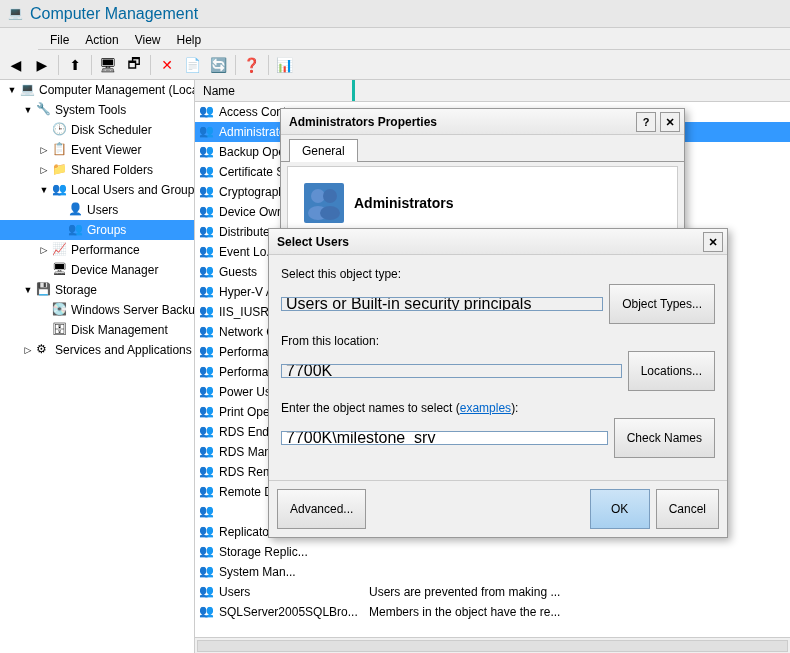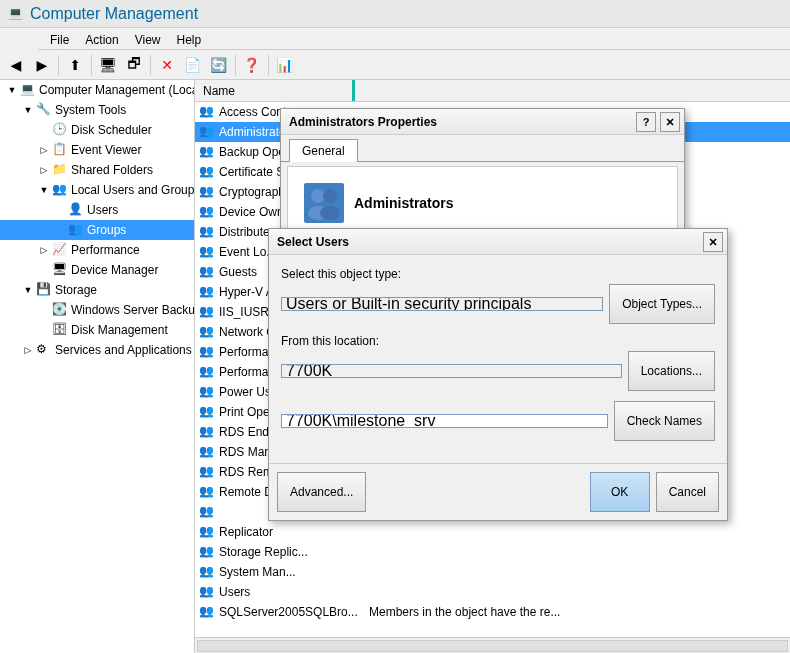--- a/index.html
+++ b/index.html
@@ -332,20 +332,21 @@
         <span class="list-item-desc"></span>
       </div>
       <div class="list-item">
         <span class="list-item-icon">👥</span>
         <span class="list-item-name">System Man...</span>
         <span class="list-item-desc"></span>
       </div>
       <div class="list-item">
         <span class="list-item-icon">👥</span>
         <span class="list-item-name">Users</span>
+        <span class="list-item-desc">Users are prevented from making ...</span>
       </div>
       <div class="list-item">
         <span class="list-item-icon">👥</span>
         <span class="list-item-name">SQLServer2005SQLBro...</span>
         <span class="list-item-desc">Members in the object have the re...</span>
       </div>
 
     </div>
     <div class="bottom-scrollbar">
       <div class="hscroll"></div>
@@ -406,20 +407,23 @@
       </div>
     </div>
     <div class="form-group">
       <div class="form-label">From this location:</div>
       <div class="form-row">
         <input class="form-input" type="text" readonly="" style="background: rgb(240, 240, 240); color: rgb(0, 0, 0);" value="7700K">
         <button class="btn">Locations...</button>
       </div>
     </div>
     <div class="form-group">
+      <div class="form-label">
+        <span>Enter the object names to select (</span><span class="form-input-link">examples</span><span>):</span>
+      </div>
       <div class="form-row">
         <input class="form-input" type="text" style="background: rgb(255, 255, 255);" value="7700K\milestone_srv">
         <button class="btn">Check Names</button>
       </div>
     </div>
   </div>
   <div class="dialog-footer">
     <button class="btn" style="margin-right:auto;">Advanced...</button>
     <button class="btn btn-primary" style="min-width:60px;">OK</button>
     <button class="btn">Cancel</button>

